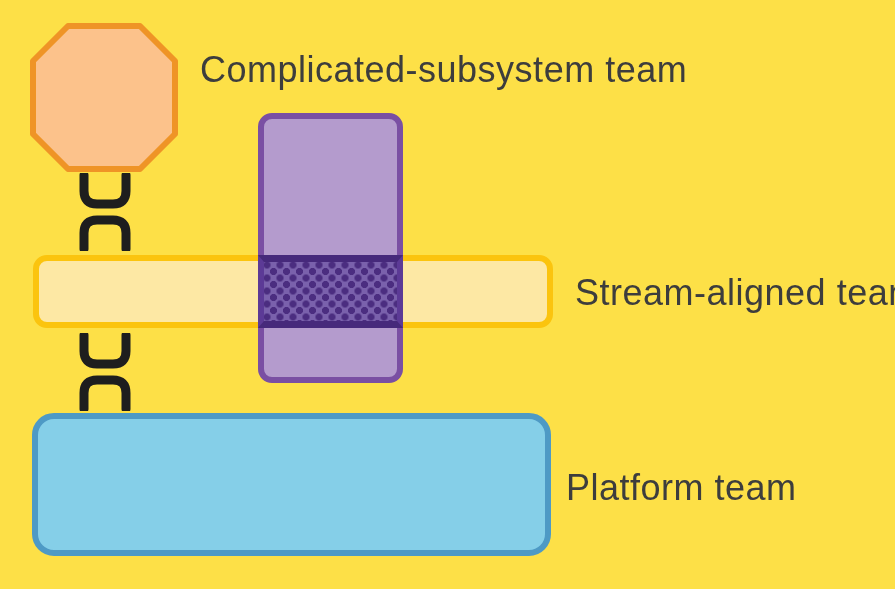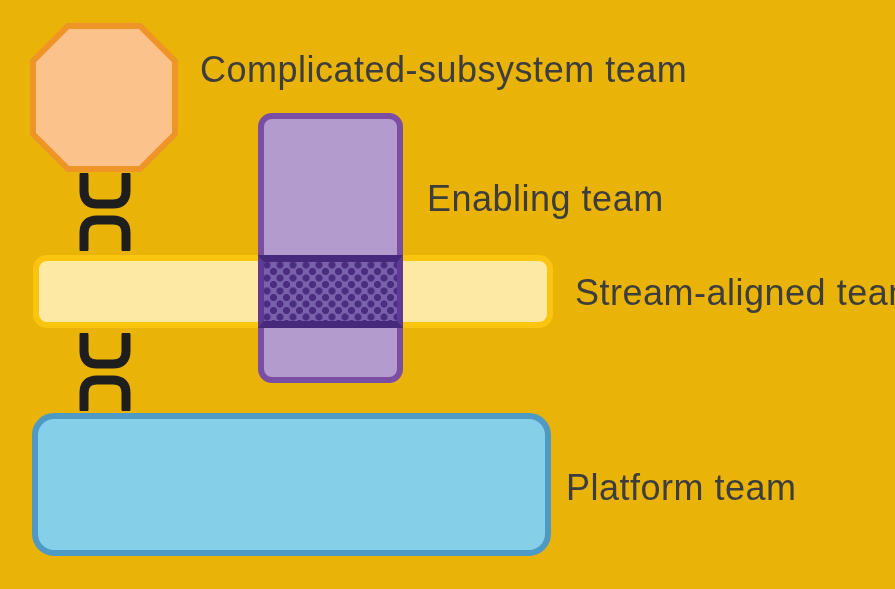--- a/index.html
+++ b/index.html
@@ -5,21 +5,21 @@
   html, body {
     margin: 0;
     padding: 0;
     background: #ffffff;
     font-family: "Liberation Sans", sans-serif;
   }
   .canvas {
     position: relative;
     width: 895px;
     height: 589px;
-    background: #eab308;
+    background: #fde047;
     overflow: hidden;
   }
   .team-label {
     position: absolute;
     font-size: 36px;
     font-weight: 300;
     letter-spacing: 0.5px;
     color: #3d3d3d;
     line-height: 1;
     white-space: nowrap;
@@ -104,21 +104,20 @@
   <div class="team-label label-complicated">Complicated-subsystem team</div>
 
   <div class="connector connector-top">
     <svg width="54" height="78" viewBox="0 0 54 78">
       <path d="M6,2 V18 Q6,31 19,31 H35 Q48,31 48,18 V2" fill="none" stroke="#1e1e1e" stroke-width="9" stroke-linecap="round"></path>
       <path d="M6,76 V60 Q6,47 19,47 H35 Q48,47 48,60 V76" fill="none" stroke="#1e1e1e" stroke-width="9" stroke-linecap="round"></path>
     </svg>
   </div>
 
   <div class="enabling-rect"></div>
-  <div class="team-label label-enabling">Enabling team</div>
 
   <div class="stream-bar"></div>
   <div class="team-label label-stream">Stream-aligned team</div>
 
   <div class="collab-overlap"></div>
 
   <div class="connector connector-bottom">
     <svg width="54" height="78" viewBox="0 0 54 78">
       <path d="M6,2 V18 Q6,31 19,31 H35 Q48,31 48,18 V2" fill="none" stroke="#1e1e1e" stroke-width="9" stroke-linecap="round"></path>
       <path d="M6,76 V60 Q6,47 19,47 H35 Q48,47 48,60 V76" fill="none" stroke="#1e1e1e" stroke-width="9" stroke-linecap="round"></path>

